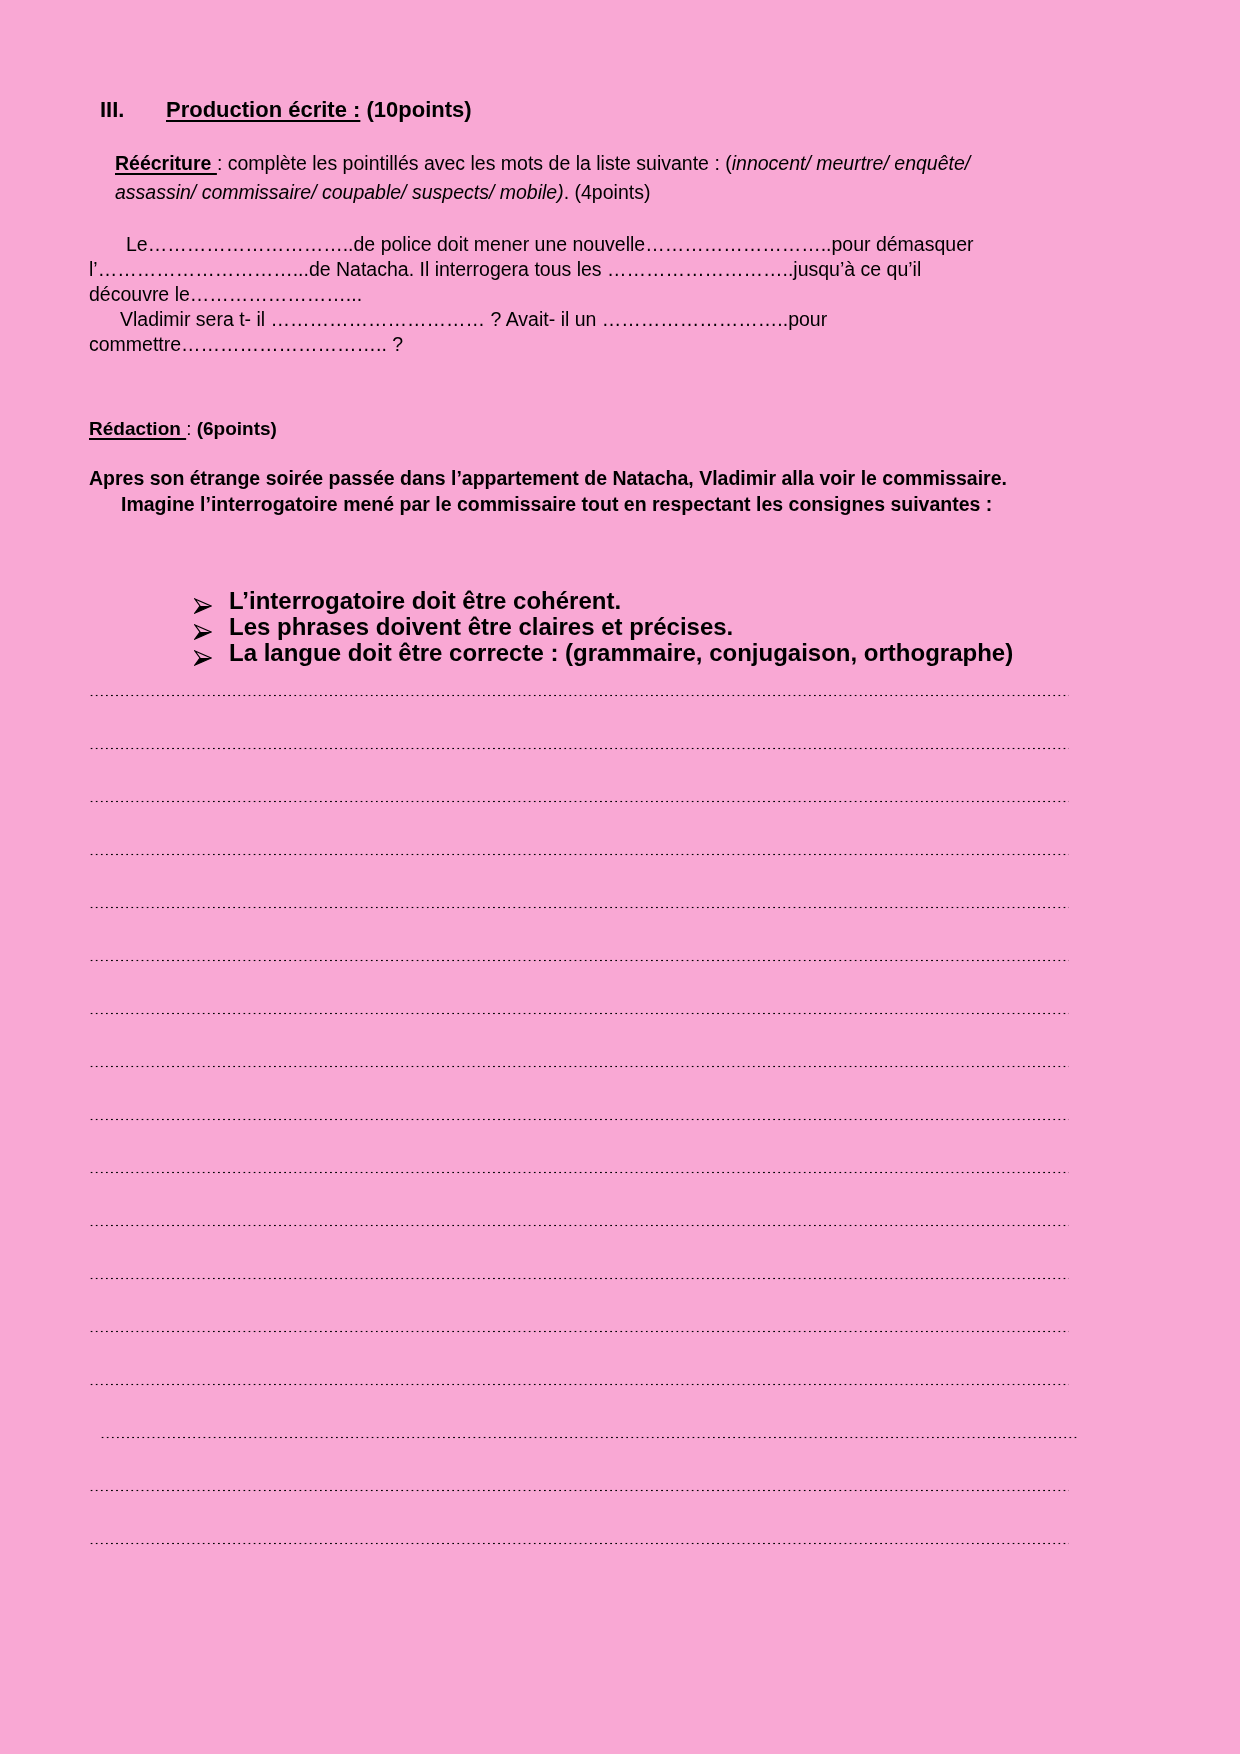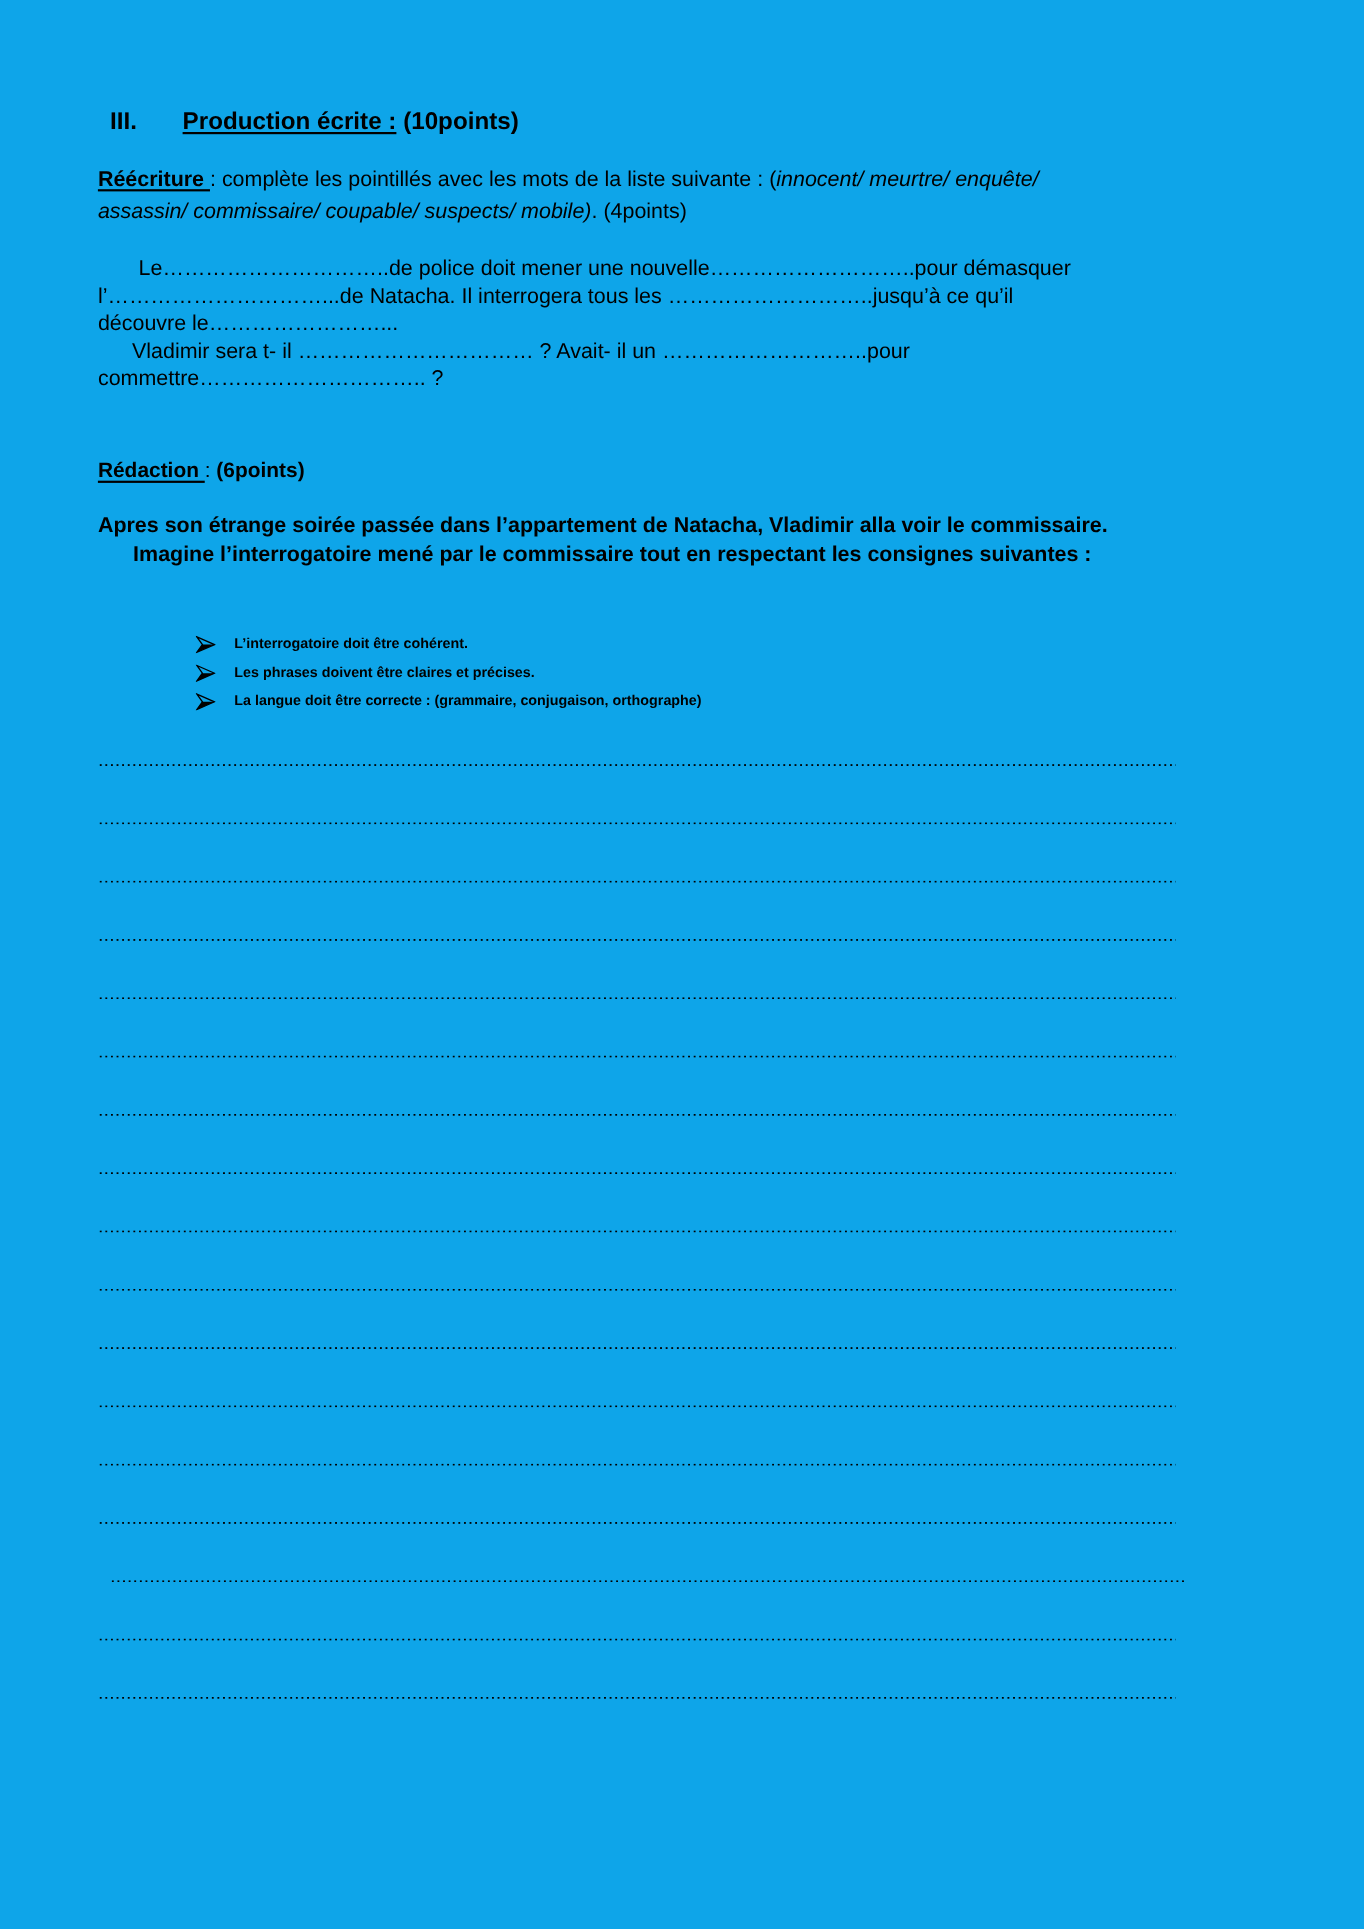--- a/index.html
+++ b/index.html
@@ -13,21 +13,21 @@
       position: relative;
       overflow: hidden;
       font-family: "Liberation Sans", sans-serif;
       color: #000000;
     }
     .page {
       position: absolute;
       left: 0; top: 0;
       width: 1240px;
       height: 1754px;
-      background: #0ea5e9;
+      background: #f9a8d4;
     }
     .abs { position: absolute; white-space: nowrap; }
 
     
     .section-heading {
       left: 100px;
       top: 96px;
       font-size: 22px;
       font-weight: bold;
       line-height: 28px;
@@ -41,21 +41,21 @@
     .body-text {
       font-size: 19.5px;
       line-height: 26px;
     }
     .reecriture-instr {
       left: 89px;
       top: 150px;
       width: 1050px;
       white-space: normal;
     }
-    .reecriture-instr .line { display: block; white-space: nowrap; height: 29px; }
+    .reecriture-instr .line { display: block; white-space: nowrap; height: 29px; margin-left: 26px; }
     .reecriture-label { font-weight: bold; }
     .it { font-style: italic; }
 
     .fill-text {
       left: 89px;
       top: 231px;
       width: 1060px;
     }
     .fill-text .line { display: block; white-space: nowrap; height: 25px; }
     .indent1 { padding-left: 37px; }
@@ -71,24 +71,24 @@
     .redaction-prompt {
       left: 89px;
       top: 465px;
     }
     .redaction-prompt .line { display: block; white-space: nowrap; height: 26px; font-weight: bold; }
     .indent3 { padding-left: 32px; }
 
     .consignes {
       left: 178px;
       top: 572px;
-      font-size: 13px;
+      font-size: 24px;
       font-weight: bold;
       line-height: 26px;
-      margin: 0;
+      margin: 16px;
       padding: 0;
       list-style: none;
     }
     .consignes li {
       display: flex;
       align-items: center;
       height: 26px;
     }
     .arrow-icon {
       display: inline-block;

